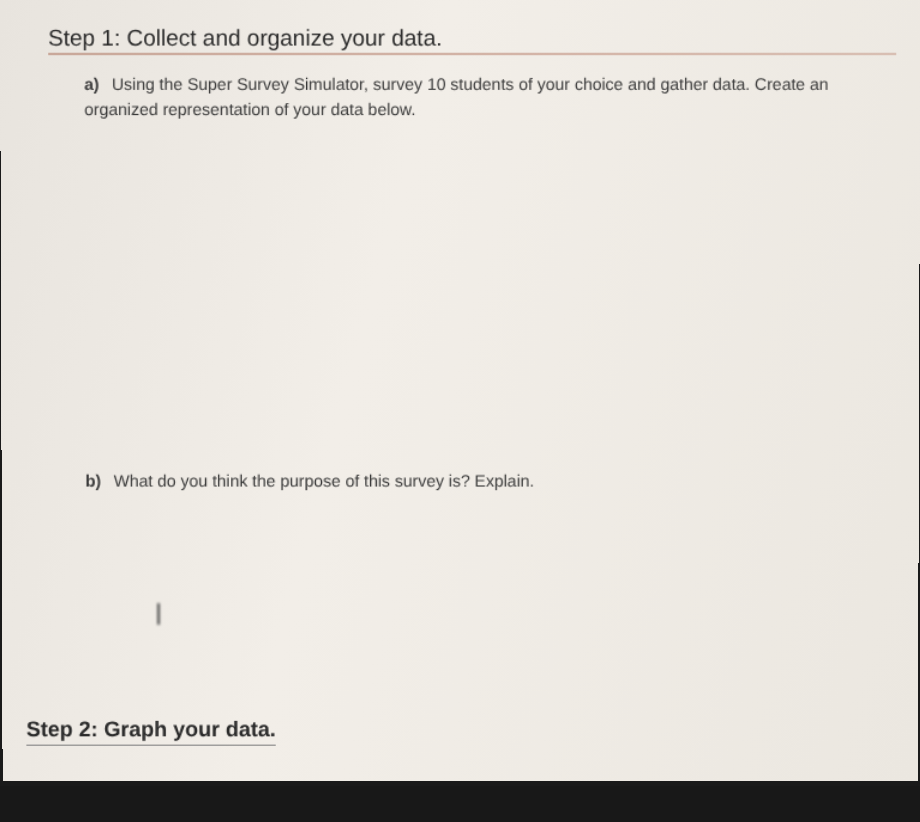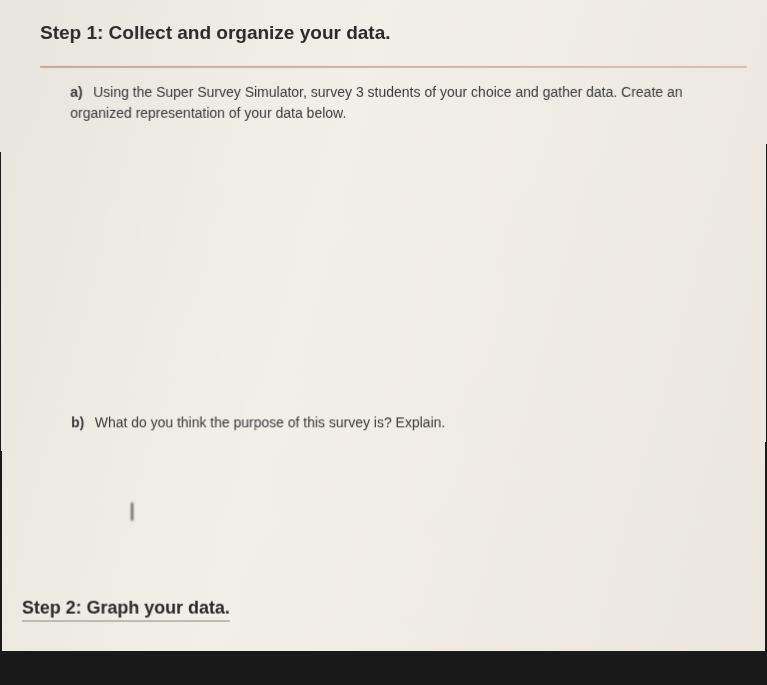--- a/index.html
+++ b/index.html
@@ -18,23 +18,23 @@
       width: 767px;
       height: 655px;
       background: linear-gradient(105deg, #e8e4de 0%, #f2eee8 40%, #ebe7e0 100%);
       padding: 22px 20px 10px 40px;
       position: relative;
       transform: perspective(2000px) rotateX(-1deg);
       transform-origin: top center;
     }
     .step-heading {
       font-size: 19px;
-      font-weight: bold;
+      font-weight: normal;
       color: #2a2a2a;
-      margin-bottom: 22px;
+      margin-bottom: 0;
       filter: blur(0.4px);
     }
     .underline {
       height: 2px;
       background: linear-gradient(90deg, #c9a89a 0%, #d4b5a8 60%, #d8bfb3 100%);
       width: 100%;
       margin-bottom: 14px;
     }
     .question {
       padding-left: 30px;
@@ -94,21 +94,21 @@
 </head>
 <body>
 
 <div class="page">
 
   <div class="step-heading">Step 1: Collect and organize your data.</div>
   <div class="underline"></div>
 
   <div class="question">
     <span class="question-label">a)</span>
-    <span class="question-text">Using the Super Survey Simulator, survey 3 students of your choice and gather data. Create an organized representation of your data below.</span>
+    <span class="question-text">Using the Super Survey Simulator, survey 10 students of your choice and gather data. Create an organized representation of your data below.</span>
   </div>
 
   <div class="answer-space-a"></div>
 
   <div class="question">
     <span class="question-label">b)</span>
     <span class="question-text">What do you think the purpose of this survey is? Explain.</span>
   </div>
 
   <div class="answer-space-b"></div>

